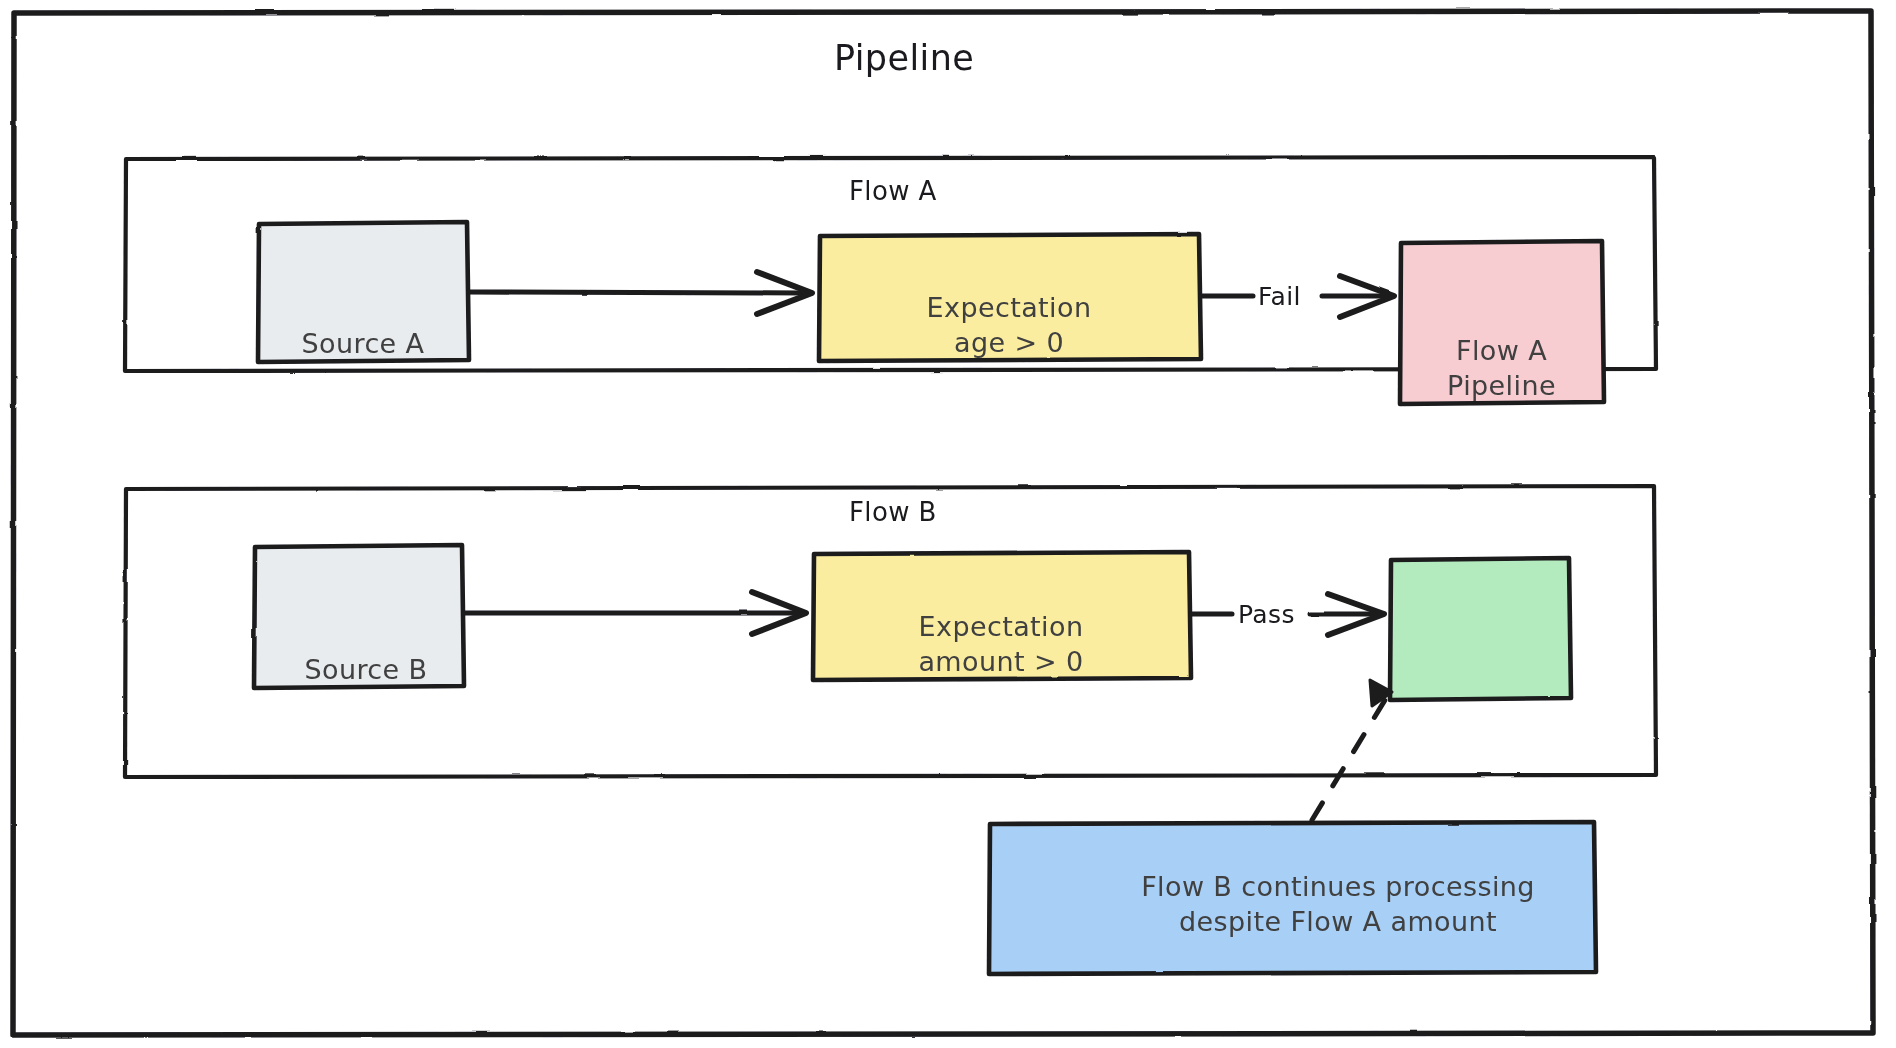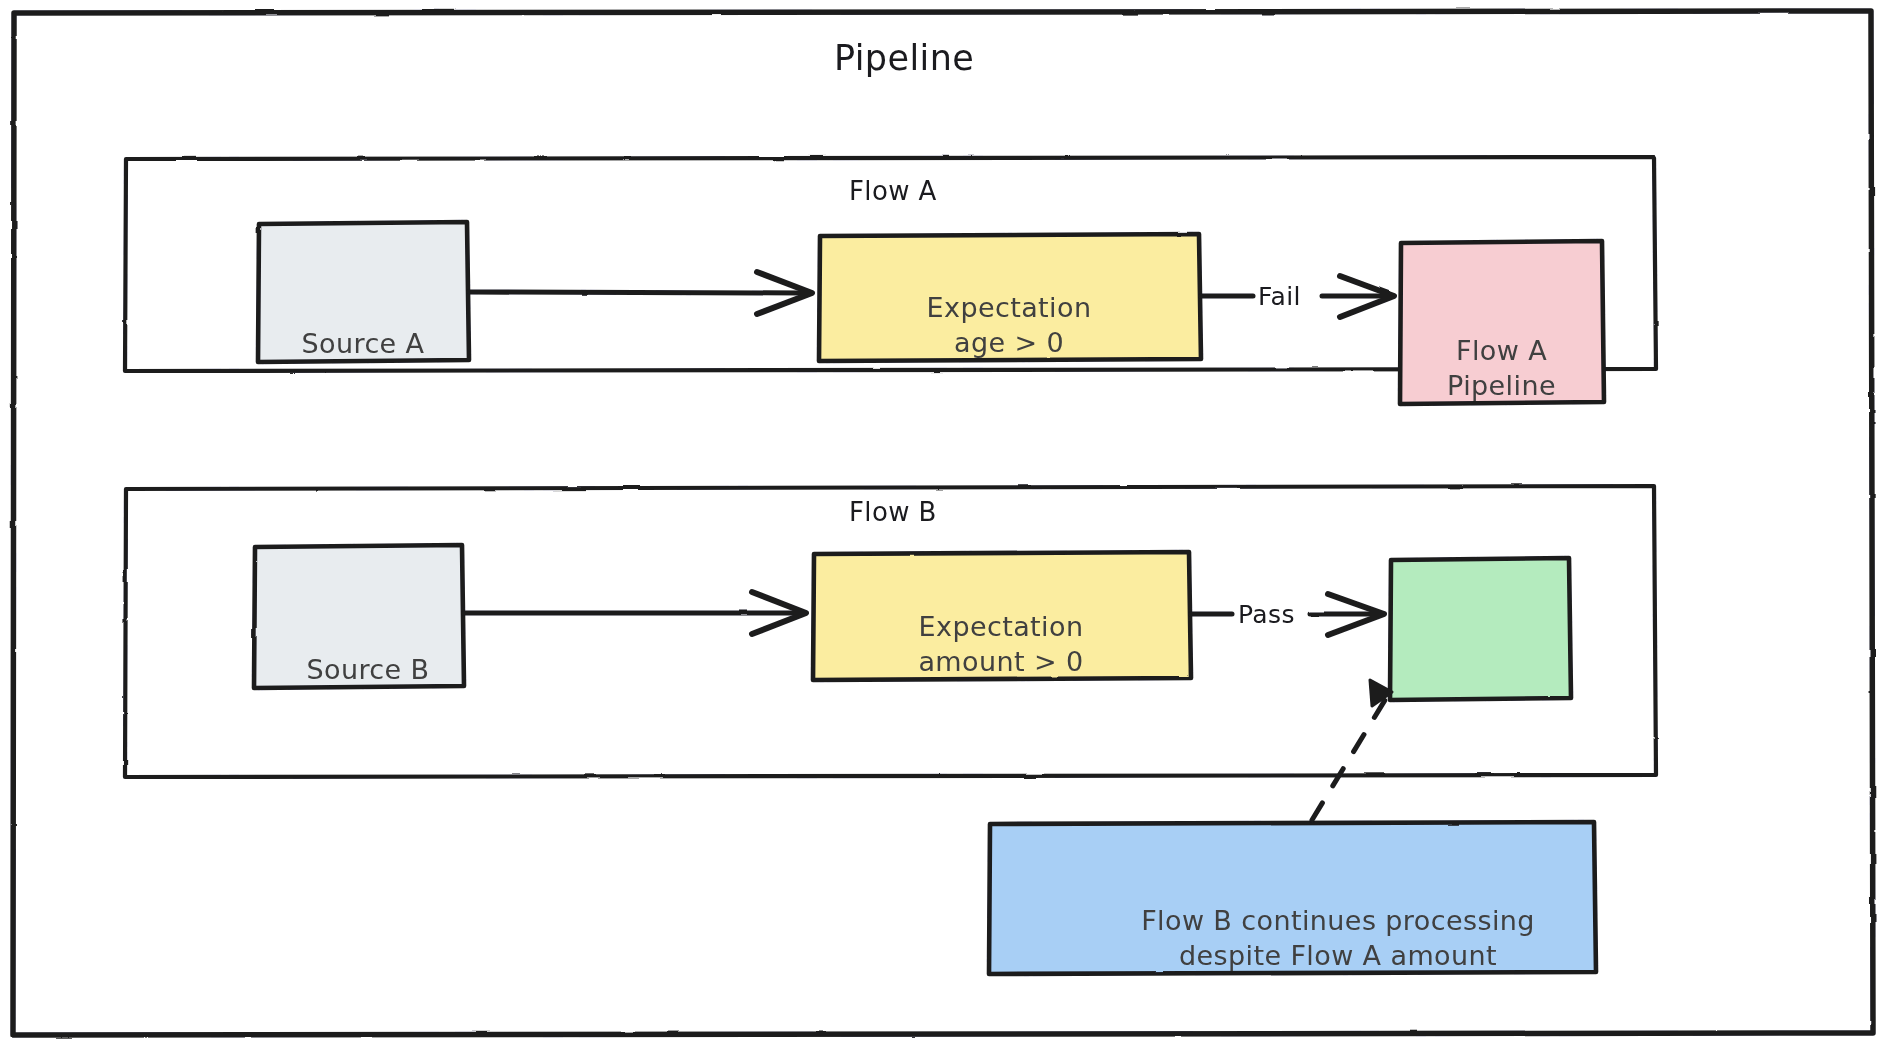--- a/index.html
+++ b/index.html
@@ -171,31 +171,31 @@
   <div class="node-text box-label" style="left:818px; top:234px; width:382px; height:127px;">
     <span>Expectation</span>
     <span>age &gt; 0</span>
   </div>
 
   <div class="node-text box-label" style="left:1400px; top:241px; width:203px; height:163px;">
     <span>Flow A</span>
     <span>Pipeline</span>
   </div>
 
-  <div class="node-text box-label" style="left:263px; top:545px; width:210px; height:143px;">
+  <div class="node-text box-label" style="left:253px; top:545px; width:210px; height:143px;padding-left:8px;">
     <span>Source B</span>
   </div>
 
   <div class="node-text box-label" style="left:812px; top:552px; width:378px; height:128px;">
     <span>Expectation</span>
     <span>amount &gt; 0</span>
   </div>
 
 
-  <div class="node-text note-label" style="left:988px; top:822px; width:700px; height:152px;">
+  <div class="node-text note-label" style="left:988px; top:788px; width:700px; height:152px;">
     <span>Flow B continues processing</span>
     <span>despite Flow A amount</span>
   </div>
 
   <div class="lbl edge-label" style="left:1258px; top:282px;">Fail</div>
 
   <div class="lbl edge-label" style="left:1238px; top:600px;">Pass</div>
 
 </div>
 

